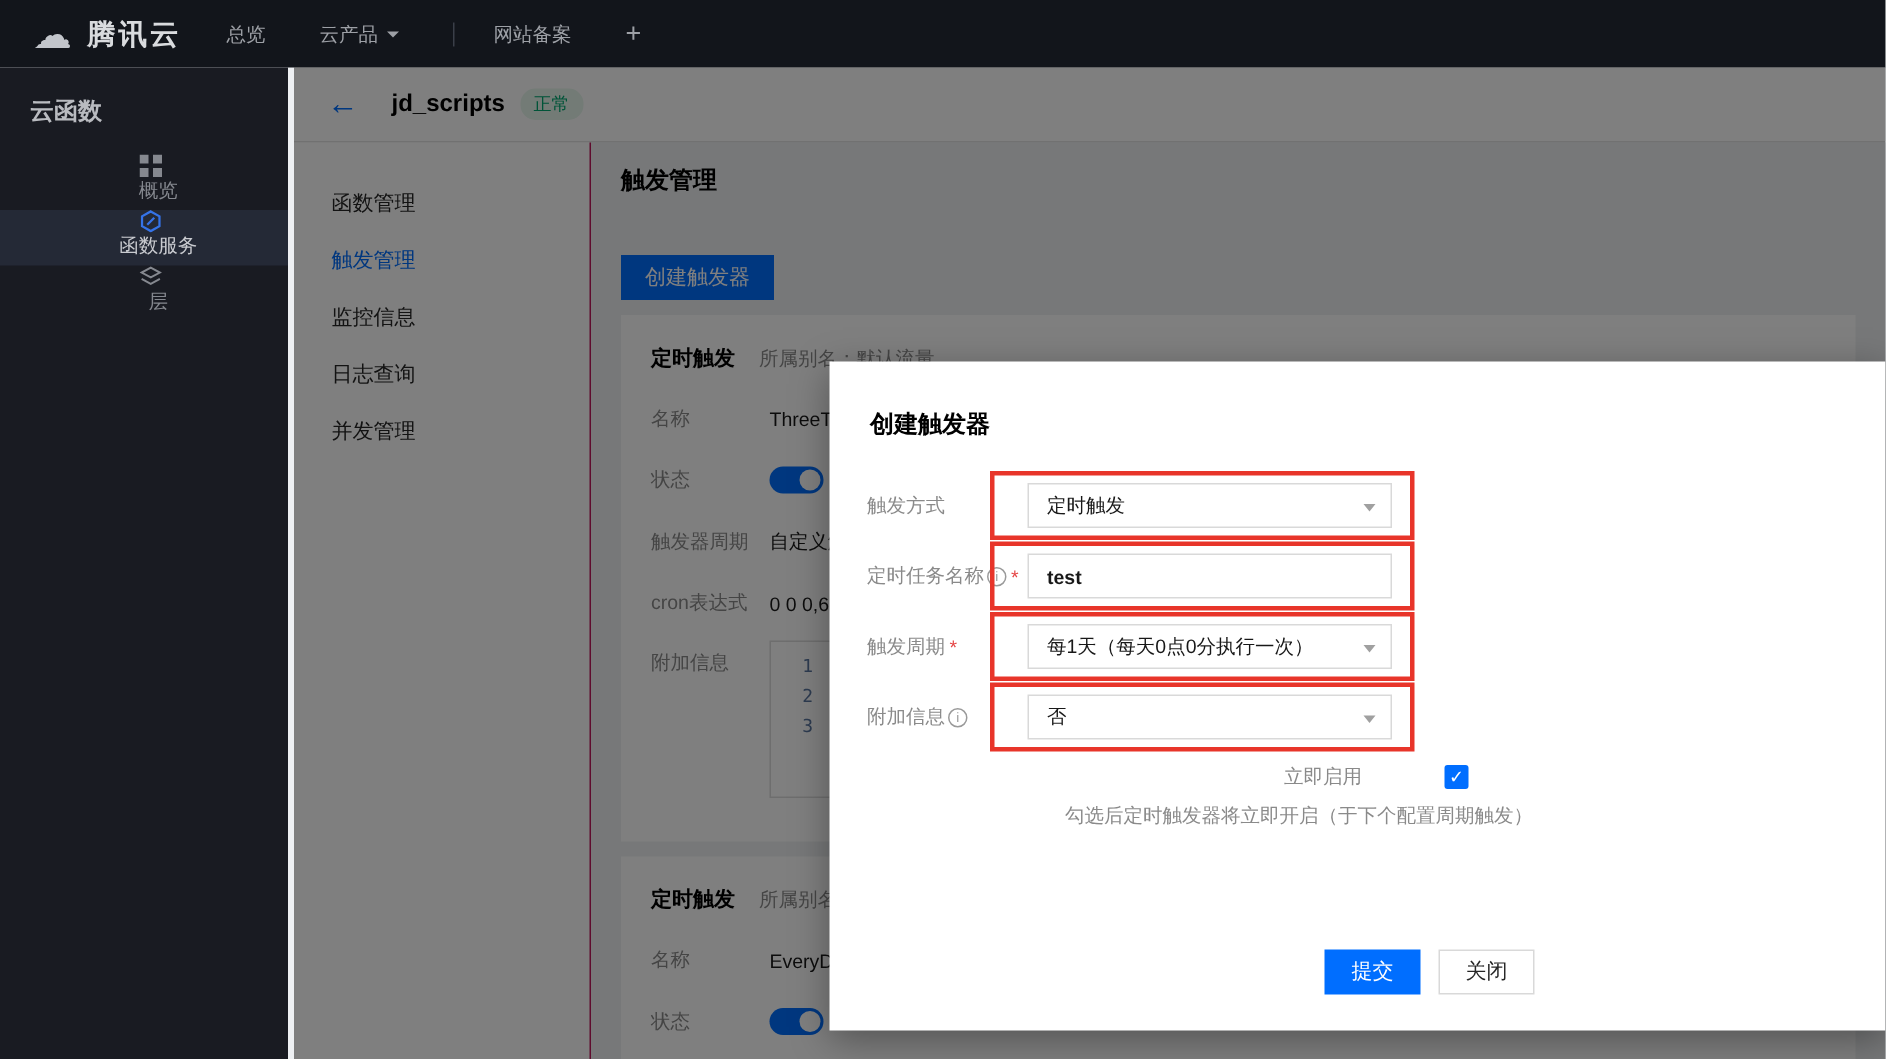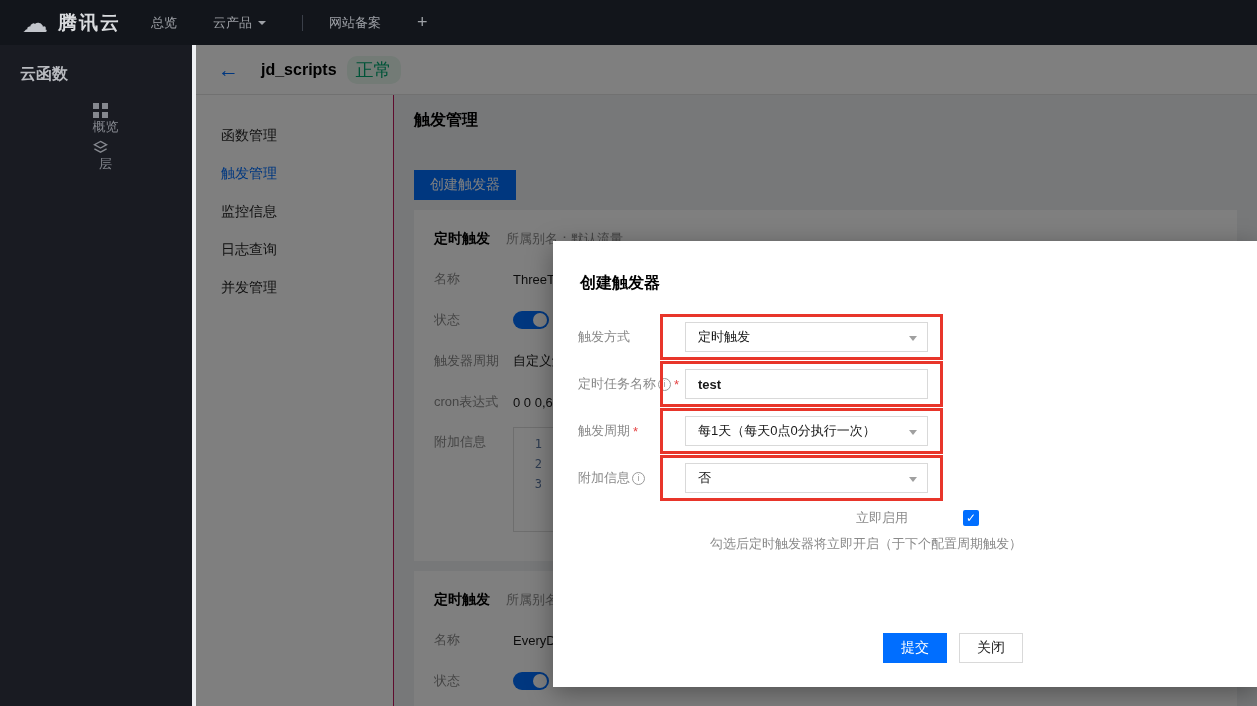--- a/index.html
+++ b/index.html
@@ -29,21 +29,21 @@
              color:#85888f; font-size:13px; cursor:pointer;flex-direction:column; }
   .ps-item .ico { width:15px; height:15px; margin-right:11px; display:flex; }
   .ps-item.active { background:#242936; color:#c9cbd0; }
 
   
   .page-header { position:absolute; top:45px; left:196px; width:1061px; height:50px;
                  background:#fff; border-bottom:1px solid #e3e3e3;
                  display:flex; align-items:center; }
   .back { color:#006eff; font-size:21px; font-weight:bold; margin-left:22px; cursor:pointer; line-height:1; }
   .ph-title { font-size:16px; font-weight:bold; color:#000; margin-left:22px; }
-  .badge { margin-left:10px; background:#e6f6ec; color:#00a870; font-size:18px;
+  .badge { margin-left:10px; background:#e6f6ec; color:#00a870; font-size:12px;
            padding:2px 9px; border-radius:10px; }
 
   
   .func-menu { position:absolute; top:95px; left:196px; width:198px; height:611px;
                background:#fff; border-right:1px solid #be185d; padding-top:32px; }
   .fm-item { font-size:14px; color:#262626; padding-left:25px; height:16px;
              line-height:16px; margin-bottom:22px; cursor:pointer; }
   .fm-item.active { color:#006eff; }
 
   
@@ -142,20 +142,29 @@
           <g fill="#85888f">
             <rect x="0" y="0" width="6" height="6"></rect>
             <rect x="9" y="0" width="6" height="6"></rect>
             <rect x="0" y="9" width="6" height="6"></rect>
             <rect x="9" y="9" width="6" height="6"></rect>
           </g>
         </svg>
     </span>
     <span>概览</span>
   </div>
+  <div class="ps-item active">
+    <span class="ico">
+      <svg width="15" height="15" viewBox="0 0 16 16">
+          <polygon points="8,1 14.2,4.5 14.2,11.5 8,15 1.8,11.5 1.8,4.5" fill="none" stroke="#3573e8" stroke-width="1.6"></polygon>
+          <line x1="5.5" y1="10.5" x2="10.5" y2="5.5" stroke="#3573e8" stroke-width="1.6"></line>
+        </svg>
+    </span>
+    <span>函数服务</span>
+  </div>
   <div class="ps-item">
     <span class="ico">
       <svg width="15" height="15" viewBox="0 0 16 16">
           <polygon points="8,1.5 14.5,5 8,8.5 1.5,5" fill="none" stroke="#85888f" stroke-width="1.4"></polygon>
           <polyline points="1.5,9.5 8,13 14.5,9.5" fill="none" stroke="#85888f" stroke-width="1.4"></polyline>
         </svg>
     </span>
     <span>层</span>
   </div>
 </aside>

